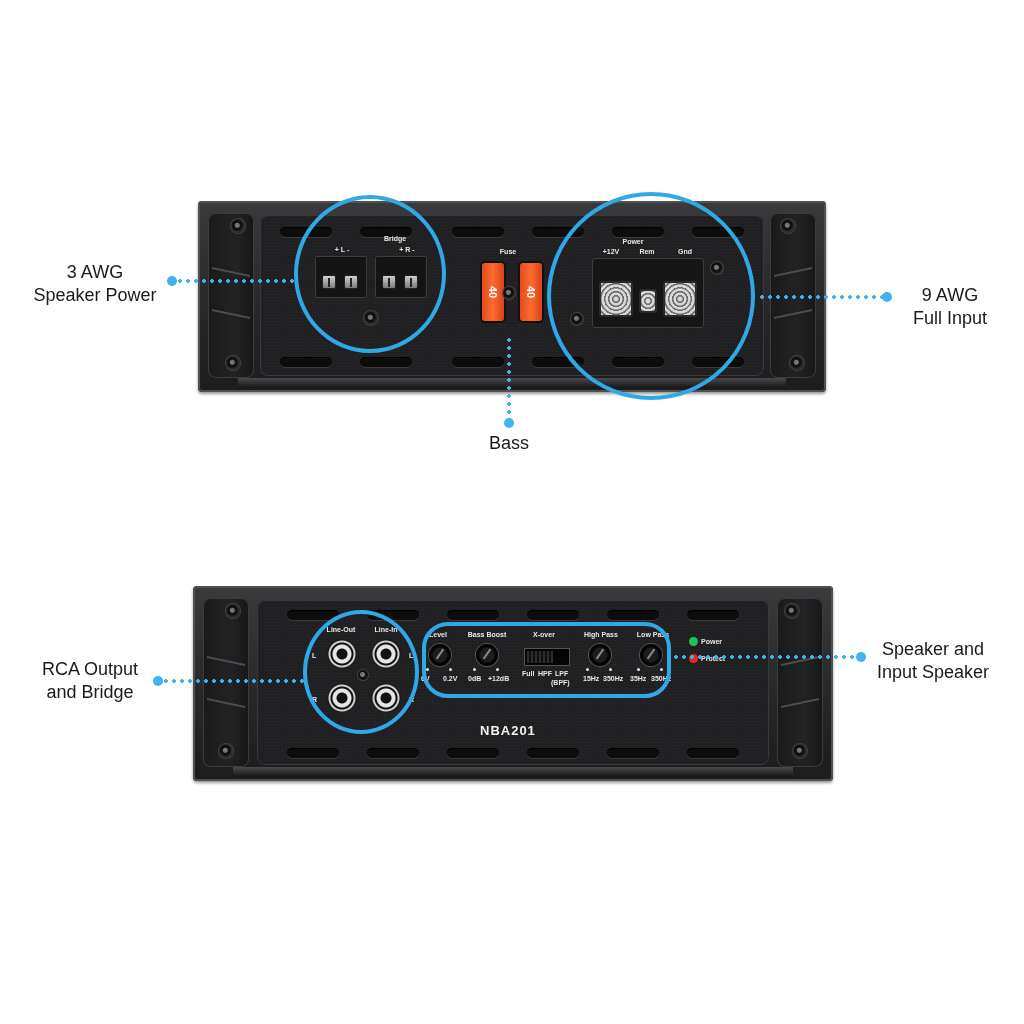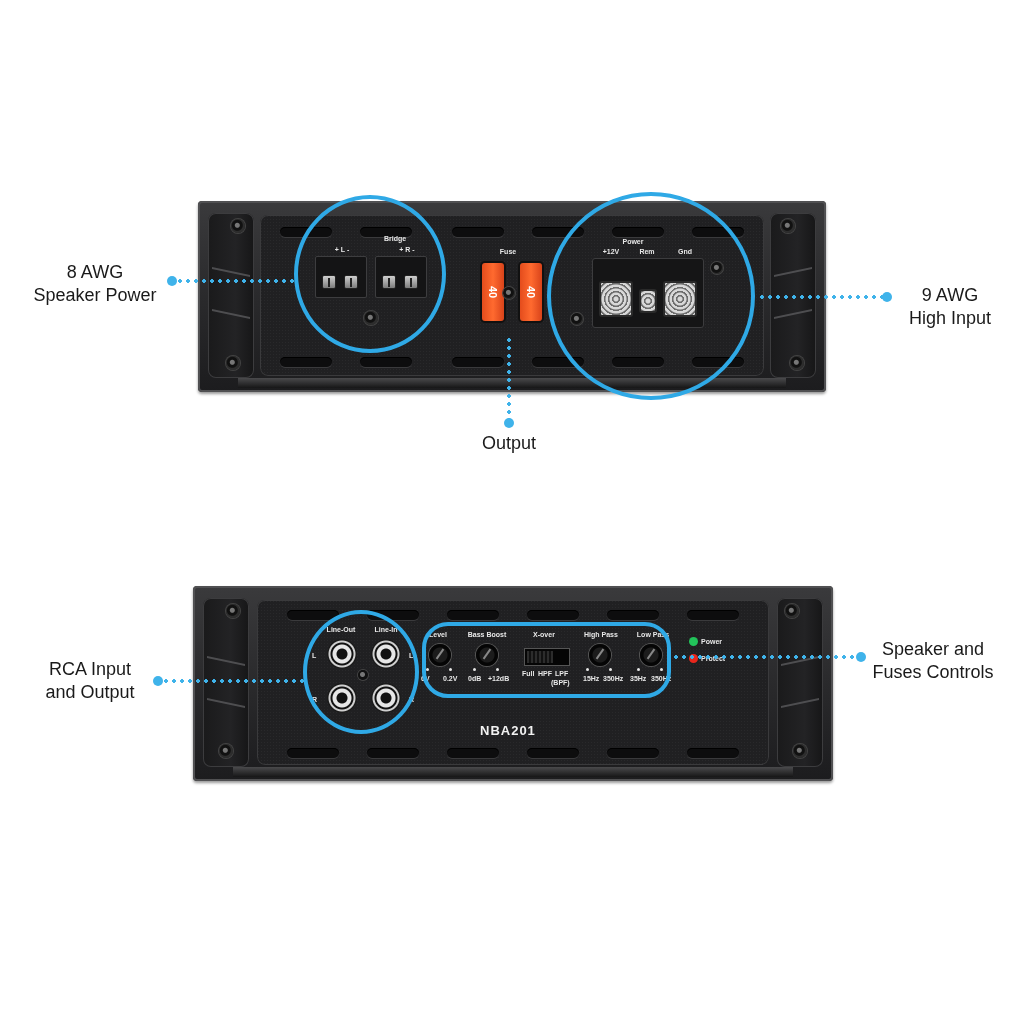--- a/index.html
+++ b/index.html
@@ -173,37 +173,37 @@
     <div class="power-post" style="left:70px; top:22px; width:34px; height:36px;"></div>
   </div>
   <div class="screw" style="left:513px; top:61px; width:12px; height:12px;"></div>
   <div class="screw" style="left:373px; top:112px; width:12px; height:12px;"></div>
 
   <div class="highlight-ring" style="left:96px; top:-6px; width:152px; height:158px;"></div>
   <div class="highlight-ring" style="left:349px; top:-9px; width:208px; height:208px;"></div>
 </div>
 
 <div class="callout" style="left:30px; top:261px; width:130px;">
-  <div>8 AWG</div>
+  <div>3 AWG</div>
   <div>Speaker Power</div>
 </div>
 <div class="dot" style="left:167px; top:276px;"></div>
 <div class="dotline h" style="left:176px; top:279px; width:120px;"></div>
 
 <div class="callout" style="left:890px; top:284px; width:120px;">
   <div>9 AWG</div>
-  <div>High Input</div>
+  <div>Full Input</div>
 </div>
 <div class="dotline h" style="left:758px; top:295px; width:126px;"></div>
 <div class="dot" style="left:882px; top:292px;"></div>
 
 <div class="dotline v" style="left:507px; top:336px; height:86px;"></div>
 <div class="dot" style="left:504px; top:418px;"></div>
 <div class="callout" style="left:469px; top:432px; width:80px;">
-  <div>Output</div>
+  <div>Bass</div>
 </div>
 
 <div class="amp" style="left:193px; top:586px; width:640px; height:195px;">
   <div class="chassis"></div>
   <div class="end-panel" style="left:10px;">
     <div class="end-rib" style="top:62px;"></div>
     <div class="end-rib" style="top:104px;"></div>
   </div>
   <div class="end-panel" style="right:10px;">
     <div class="end-rib" style="top:62px; transform:skewY(-12deg);"></div>
@@ -282,24 +282,24 @@
   <div class="led" style="left:496px; top:68px; background:#e8261c;"></div>
   <div class="lbl" style="left:508px; top:69px;">Protect</div>
 
   <div class="model" style="left:287px; top:137px;">NBA201</div>
 
   <div class="highlight-ring" style="left:110px; top:24px; width:116px; height:124px;"></div>
   <div class="highlight-pill" style="left:229px; top:36px; width:249px; height:76px;"></div>
 </div>
 
 <div class="callout" style="left:34px; top:658px; width:112px;">
-  <div>RCA Input</div>
-  <div>and Output</div>
+  <div>RCA Output</div>
+  <div>and Bridge</div>
 </div>
 <div class="dot" style="left:153px; top:676px;"></div>
 <div class="dotline h" style="left:162px; top:679px; width:142px;"></div>
 
 <div class="dotline h" style="left:672px; top:655px; width:186px;"></div>
 <div class="dot" style="left:856px; top:652px;"></div>
 <div class="callout" style="left:868px; top:638px; width:130px;">
   <div>Speaker and</div>
-  <div>Fuses Controls</div>
+  <div>Input Speaker</div>
 </div>
 
 </body></html>

